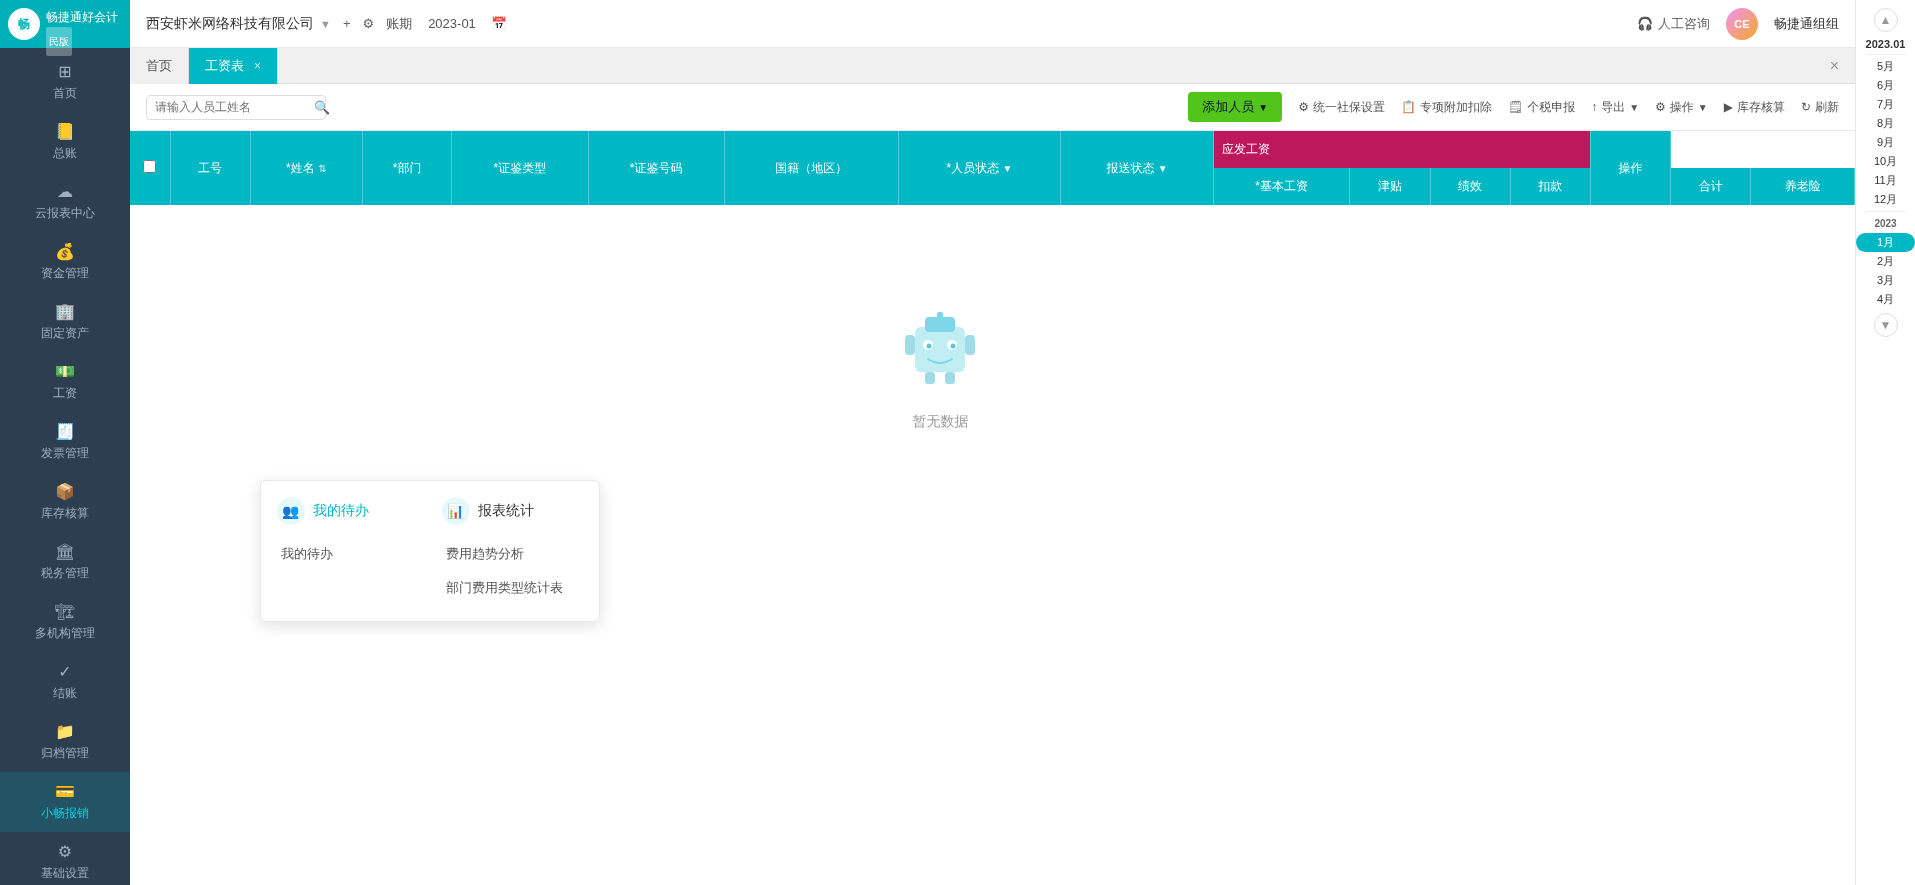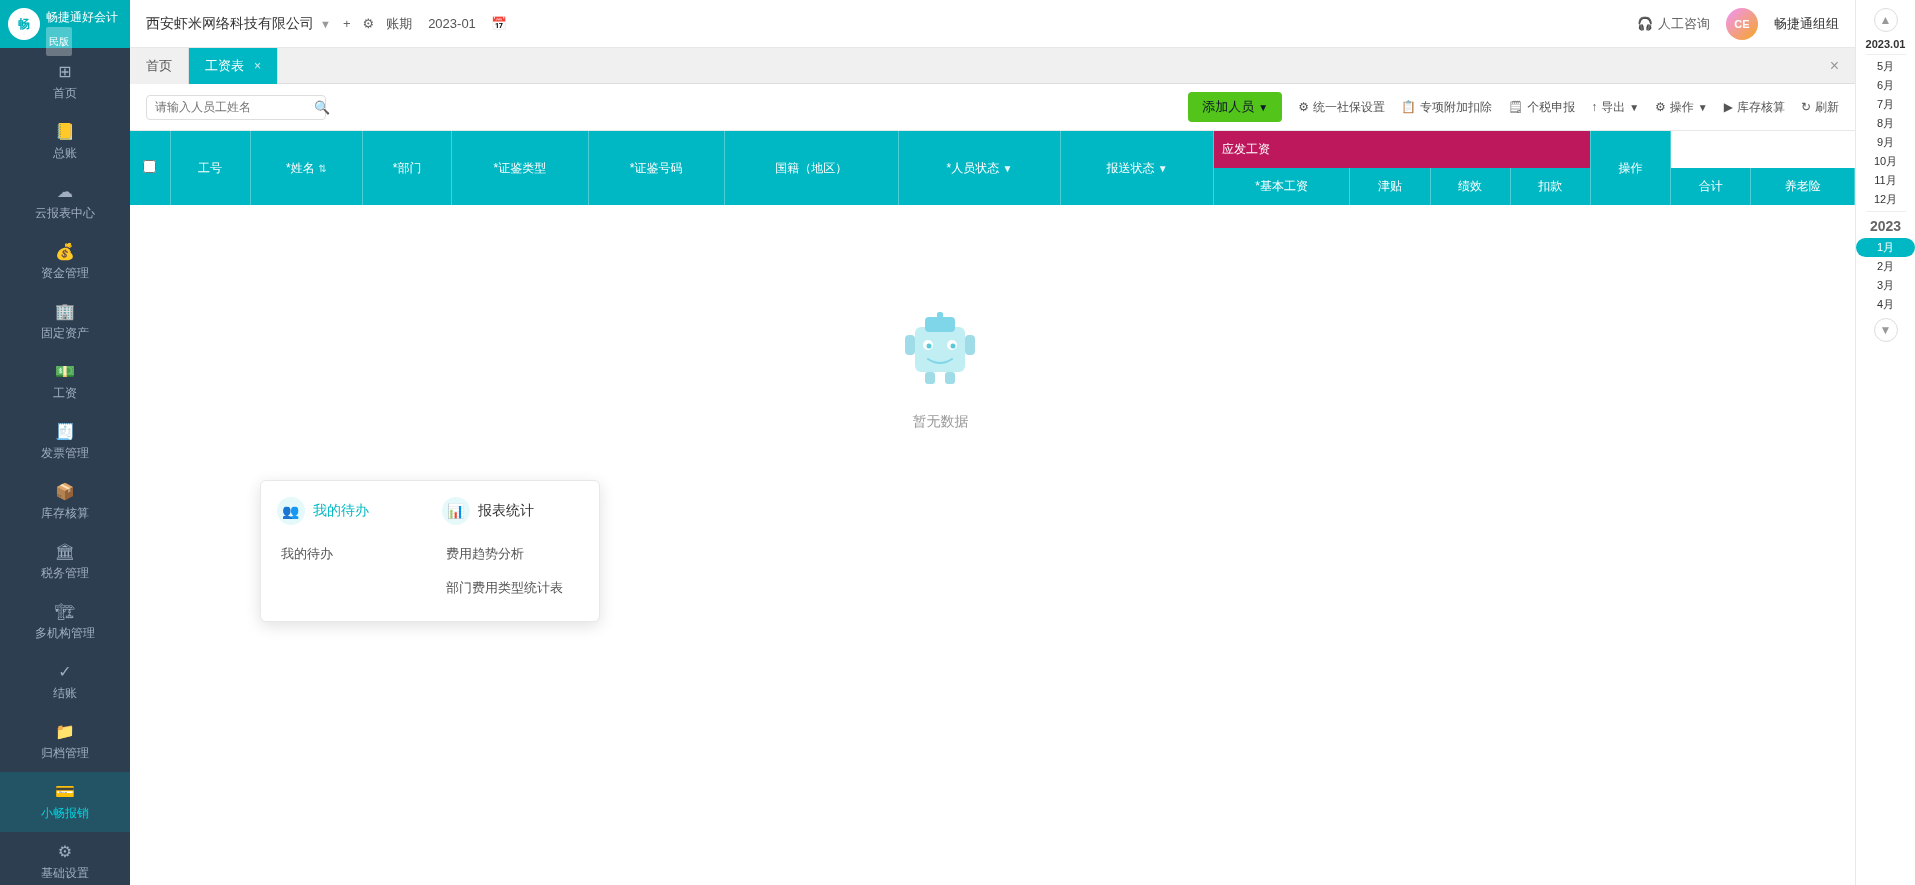--- a/index.html
+++ b/index.html
@@ -310,21 +310,21 @@
       display: flex;
       align-items: center;
       justify-content: center;
     }
     .timeline-label.active {
       background: #00b8c4;
       color: white;
       border-radius: 10px;
     }
     .timeline-year {
-      font-size: 14px;
+      font-size: 10px;
       color: #666;
       padding: 4px 0;
       font-weight: bold;
     }
     .timeline-divider {
       width: 40px;
       height: 1px;
       background: #eee;
       margin: 2px 0;
     }

